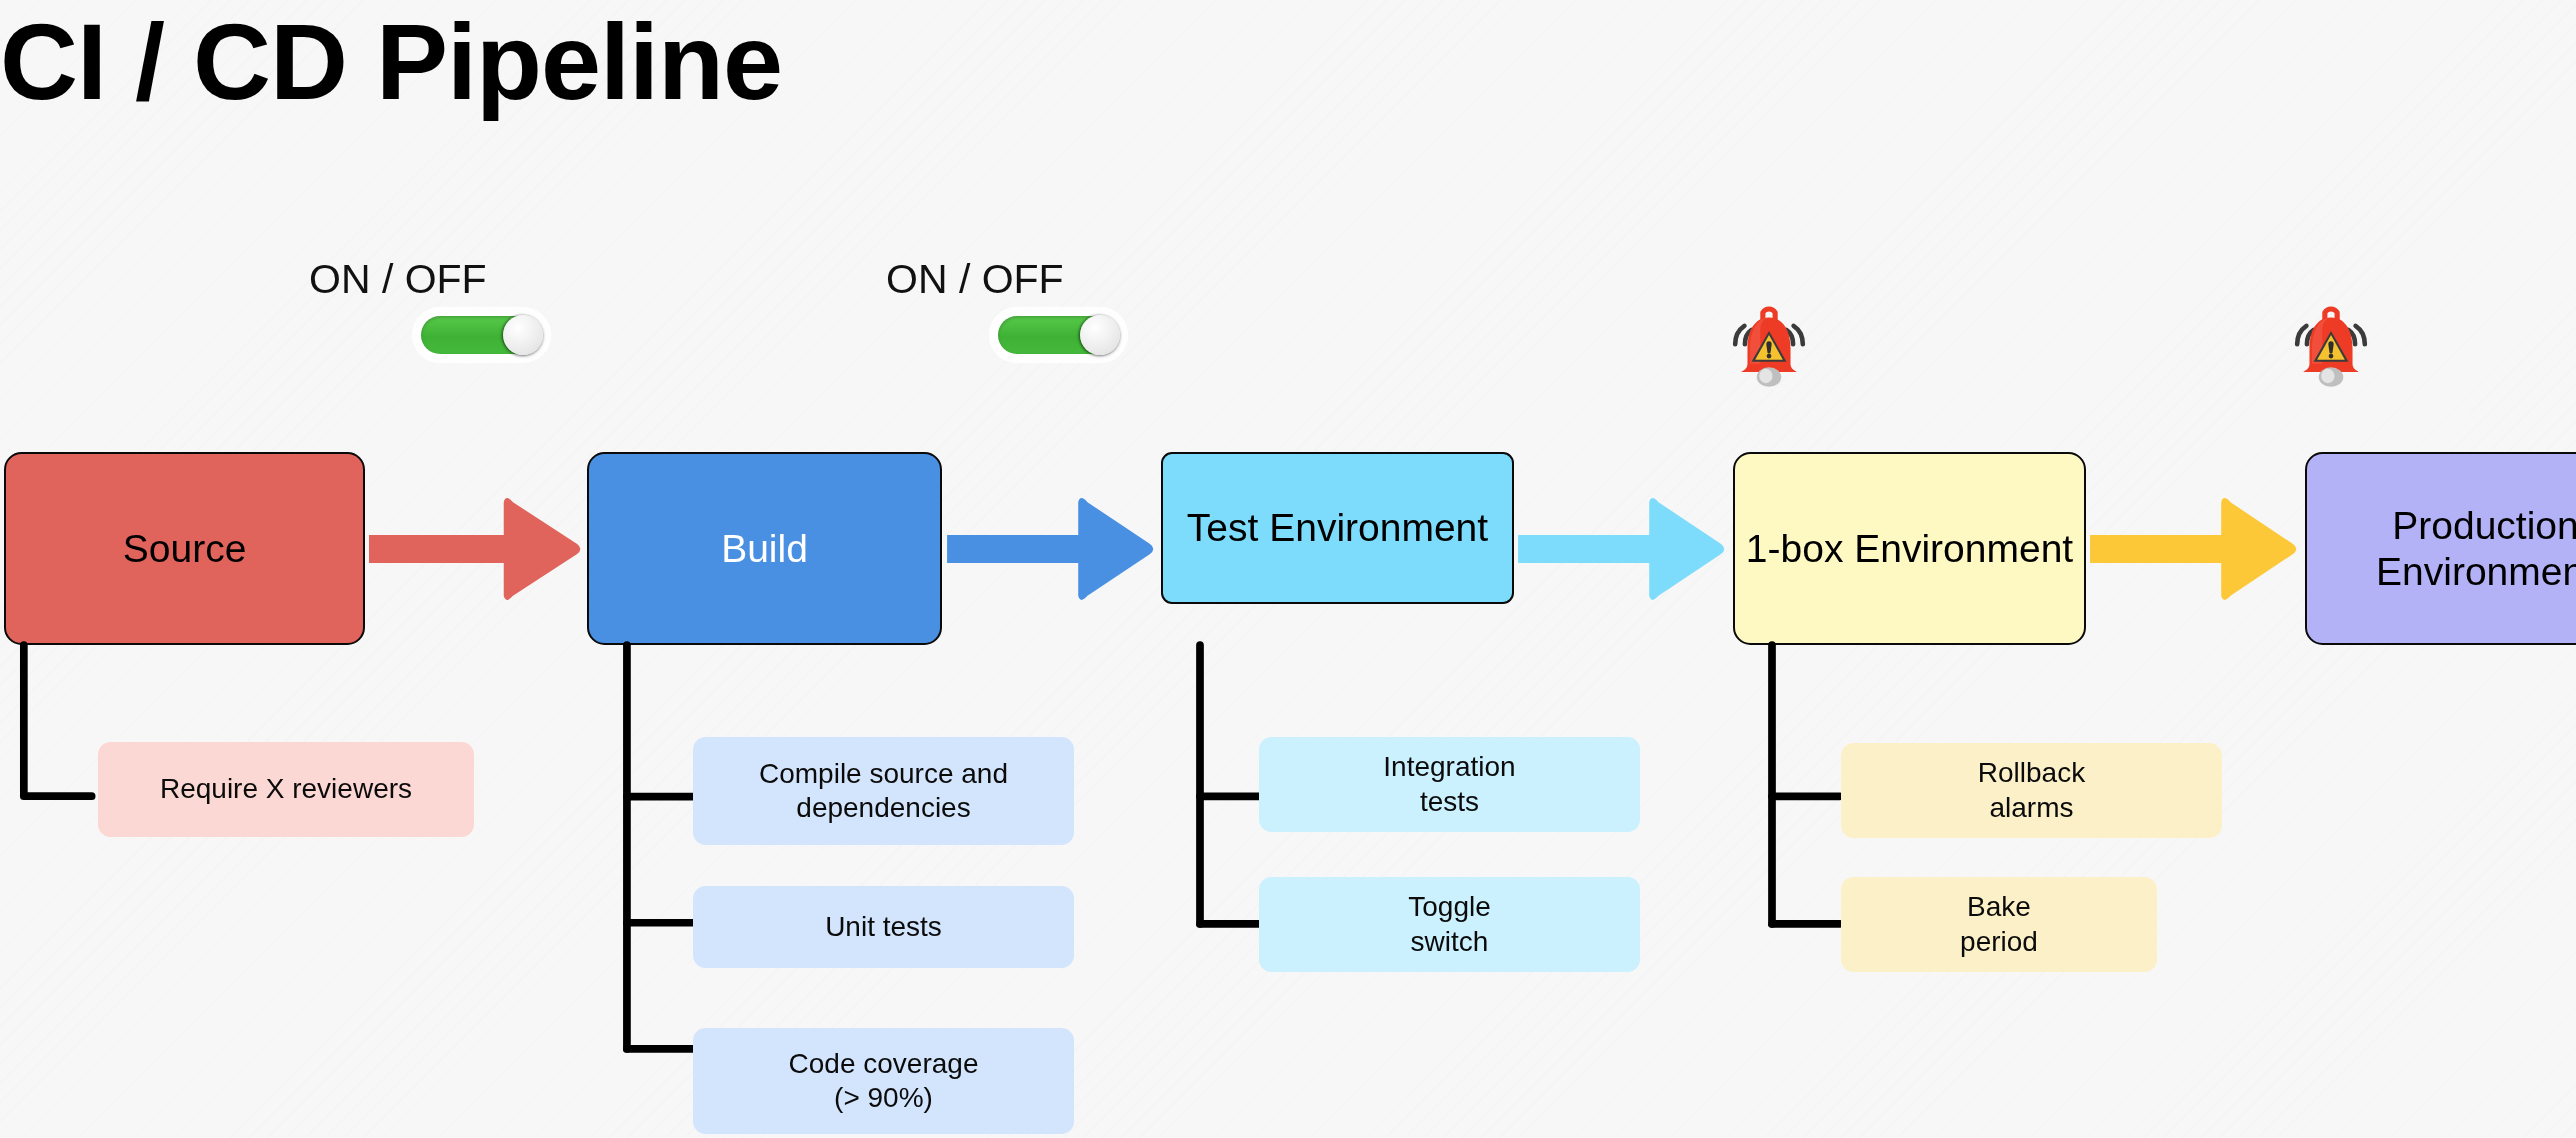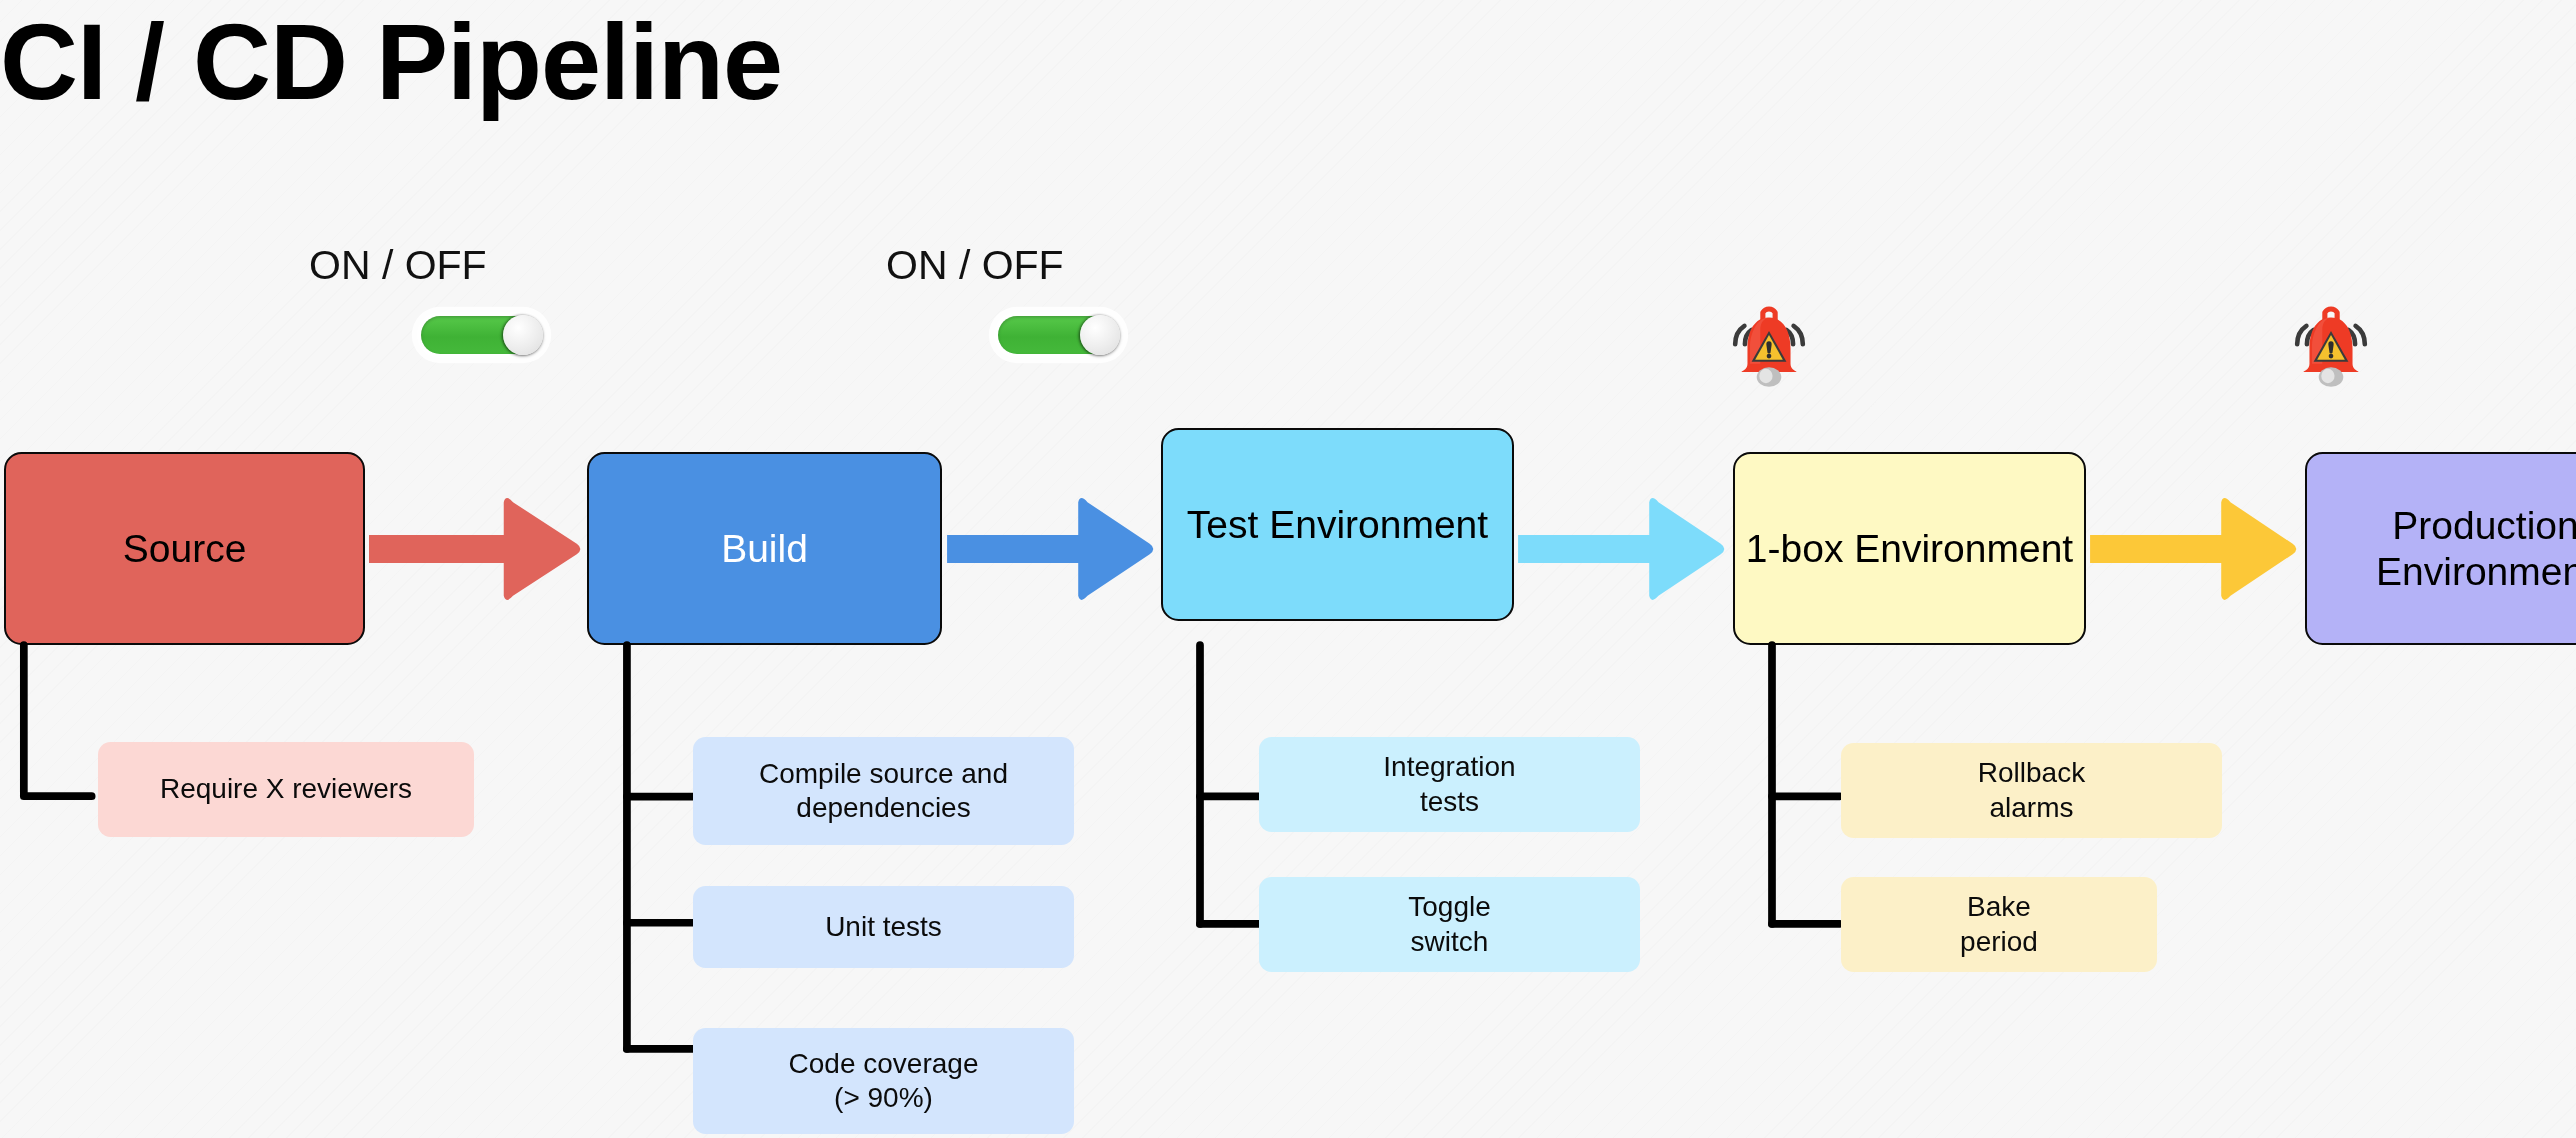--- a/index.html
+++ b/index.html
@@ -36,20 +36,21 @@
   #logo .mark{width:49px;height:66px;flex:none;}
   #logo .word{
     font-size:52px;font-weight:bold;color:#4A4A4A;
     letter-spacing:-0.5px;line-height:1;white-space:nowrap;
   }
 
   
   .onoff-label{
     font-size:41px;color:#111;white-space:nowrap;
     text-align:center;
+    margin-top:14px;
   }
 
   
   .toggle{
     width:129px;height:46px;border-radius:25px;
     background:#FFFFFF;
     box-shadow:0 0 0 5.2px rgba(255,255,255,.85);
     display:flex;align-items:center;padding:3.6px;
     box-sizing:border-box;
   }
@@ -169,21 +170,21 @@
   </div>
 
   <div class="abs stage-box" style="left:4.1px;top:452px;width:361px;height:193px;background:#E0645B;">
     <span>Source</span>
   </div>
 
   <div class="abs stage-box white-text" style="left:587px;top:452px;width:355px;height:193px;background:#4A90E2;">
     <span>Build</span>
   </div>
 
-  <div class="abs stage-box" style="left:1161px;top:428px;width:353px;height:193px;background:#7DDCFB;">
+  <div class="abs stage-box" style="left:1161px;top:452px;width:353px;height:152px;background:#7DDCFB;border-radius:11px;">
     <span>Test Environment</span>
   </div>
 
   <div class="abs stage-box" style="left:1733px;top:452px;width:353px;height:193px;background:#fef9c3;">
     <span>1-box Environment</span>
   </div>
 
   <div class="abs stage-box" style="left:2305px;top:452px;width:361px;height:193px;background:#B4B2F7;">
     <span>Production Environment</span>
   </div>

